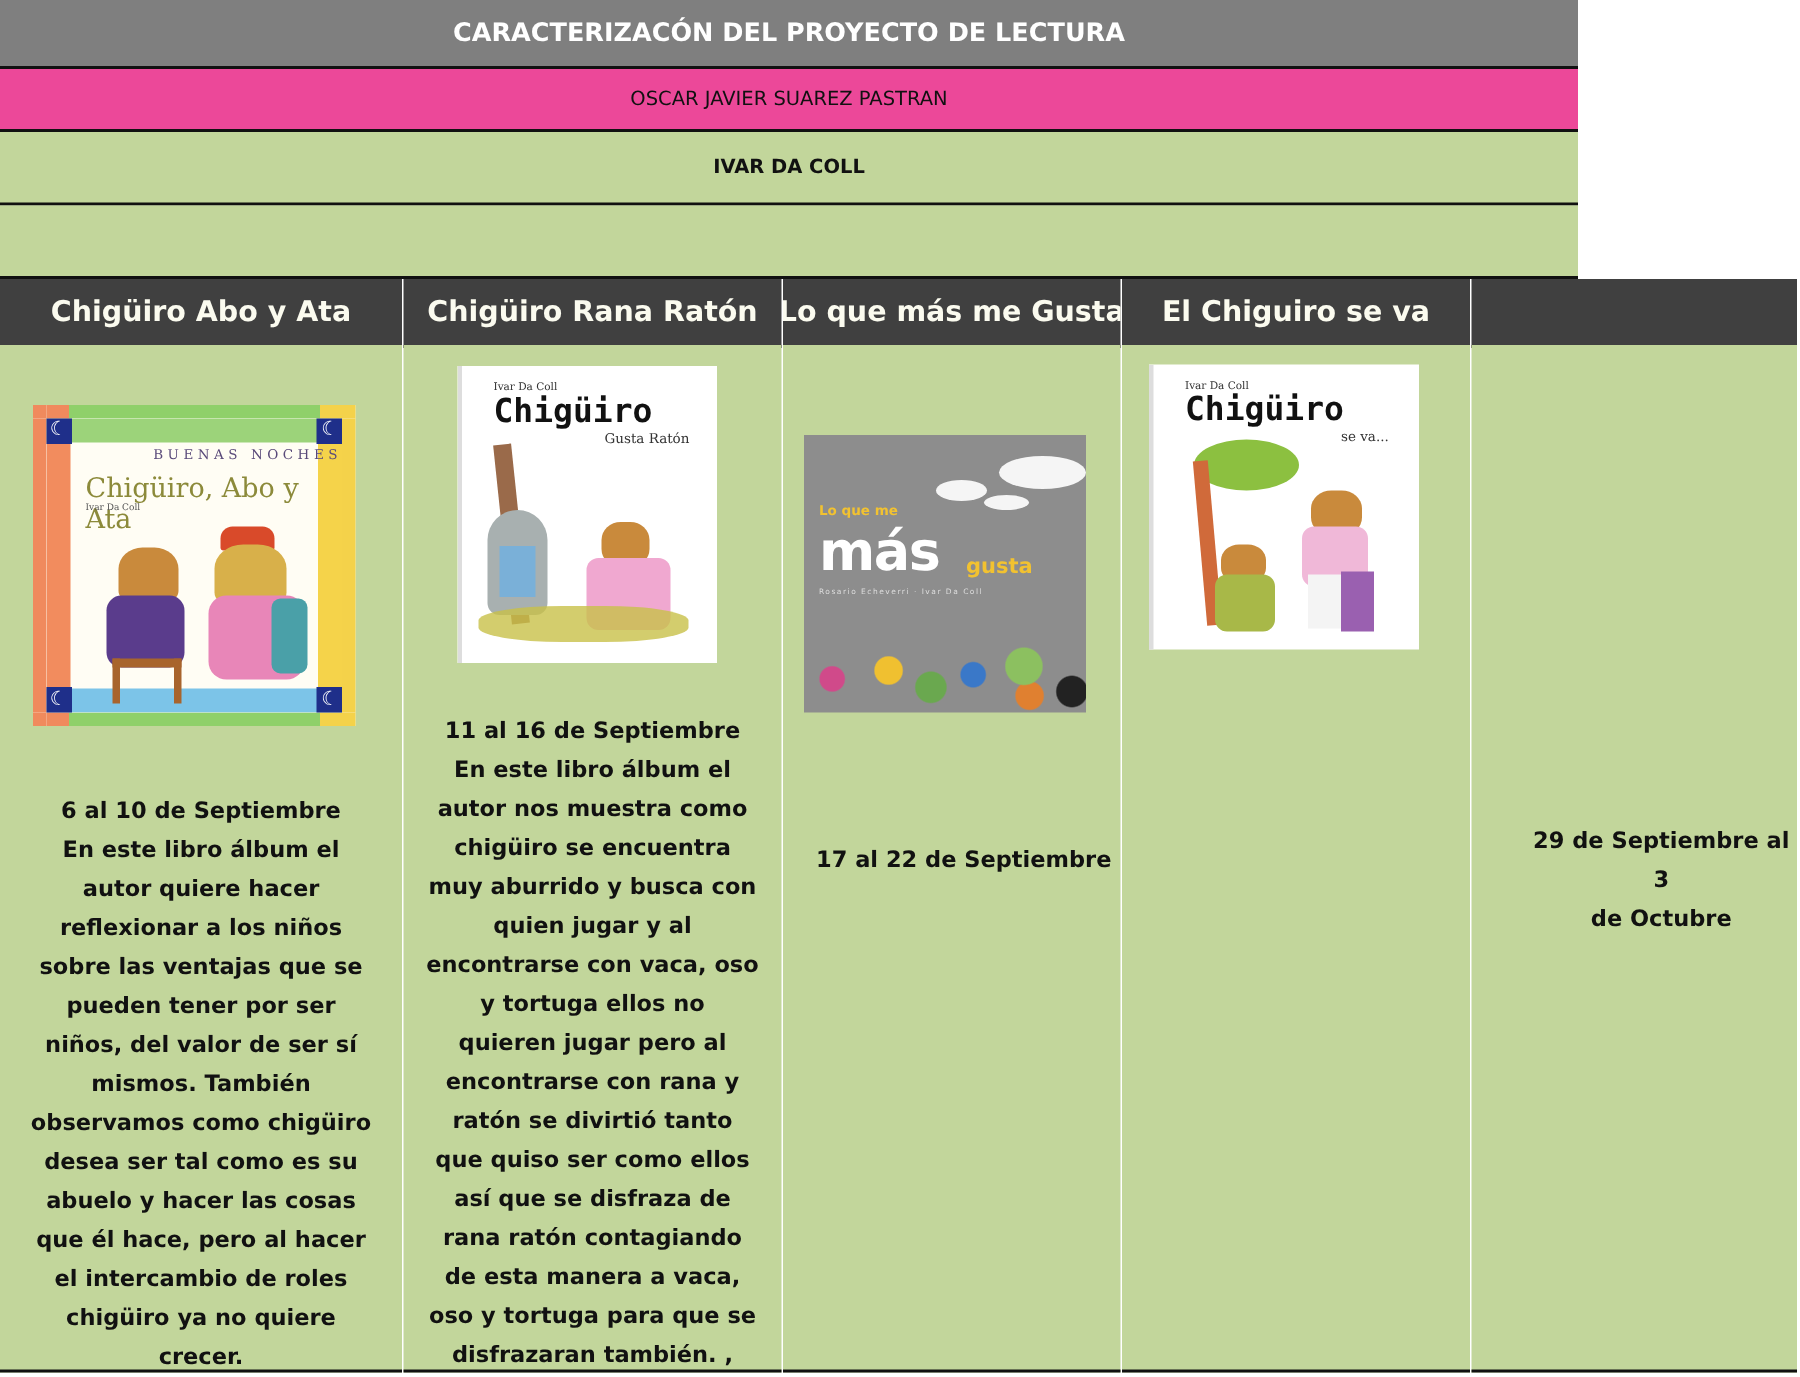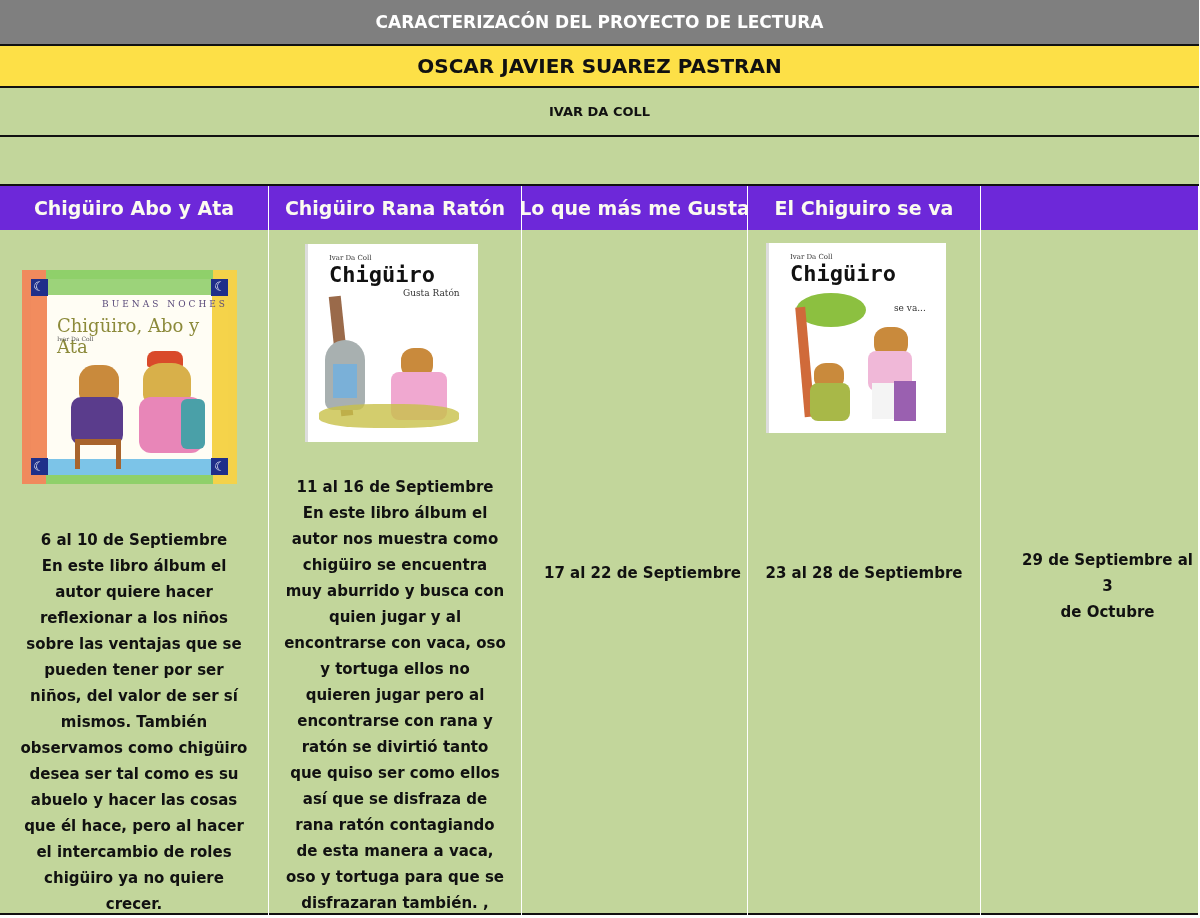--- a/index.html
+++ b/index.html
@@ -1,30 +1,30 @@
 <!DOCTYPE html>
 <html><head>
 <meta charset="utf-8">
 <style>
   html, body { margin: 0; padding: 0; background: #ffffff; }
   body { width: 1200px; height: 918px; position: relative; overflow: hidden;
          font-family: "DejaVu Sans", "Liberation Sans", sans-serif; }
   .sheet { position: absolute; left: 0; top: 0; width: 1200px; }
-  .row { position: absolute; left: 0; width: 1199px; box-sizing: border-box;
+  .row { position: absolute; left: 0; width: 1052px; box-sizing: border-box;
          border-bottom: 2px solid #111; display: flex; align-items: center; justify-content: center; }
   .title-row { top: 0; height: 46px; background: #7f7f7f; color: #ffffff;
                font-weight: bold; font-size: 17px; letter-spacing: 0px; }
-  .name-row { top: 46px; height: 42px; background: #fde047; color: #111;
-              font-weight: bold; font-size: 20px; }
+  .name-row { top: 46px; height: 42px; background: #ec4899; color: #111;
+              font-weight: normal; font-size: 13px; }
   .author-row { top: 88px; height: 49px; background: #c2d69b; color: #111;
                 font-weight: bold; font-size: 13px; }
   .empty-row { top: 137px; height: 49px; background: #c2d69b; }
   .grid { position: absolute; left: 0; top: 186px; width: 1199px; }
   .col { position: absolute; top: 0; box-sizing: border-box; border-right: 1px solid #111; }
-  .hdr { position: absolute; left: 0; right: 0; top: 0; height: 44px; background: #6d28d9;
+  .hdr { position: absolute; left: 0; right: 0; top: 0; height: 44px; background: #404040;
          border-bottom: 2px solid #111; display: flex; align-items: center; justify-content: center;
          color: #fbfbef; font-weight: bold; font-size: 19px; white-space: nowrap; overflow: hidden; }
   .body { position: absolute; left: 0; right: 0; top: 44px; height: 683px; background: #c2d69b;
           border-bottom: 2px solid #111; }
   .desc { position: absolute; left: 4px; right: 4px; text-align: center; color: #111;
           font-weight: bold; font-size: 15px; line-height: 26px; white-space: pre-line; }
   .cover { position: absolute; box-sizing: border-box; overflow: hidden; }
 
   
   .c1 { background: #fffdf4; border: 9px solid transparent;
@@ -156,43 +156,59 @@
 oso y tortuga para que se
 disfrazaran también.     ,</div>
       </div>
     </div>
 
     <div class="col" style="left:522px; width:226px;">
       <div class="hdr">
         <span>Lo que más me Gusta</span>
       </div>
       <div class="body">
+        <div class="cover c3" style="left:14px; top:60px; width:188px; height:185px;">
+          <div class="cloud" style="left:88px; top:30px; width:34px; height:14px;"></div>
+          <div class="cloud" style="left:120px; top:40px; width:30px; height:10px;"></div>
+          <div class="cloud" style="left:130px; top:14px; width:58px; height:22px;"></div>
+          <div class="lo">Lo que me</div>
+          <div class="mas">más</div>
+          <div class="gusta">gusta</div>
+          <div class="small">Rosario Echeverri · Ivar Da Coll</div>
+          <div style="position:absolute; left:0; bottom:0; width:188px; height:56px;
+                      background: radial-gradient(circle at 10% 60%, #d04a8a 0 8px, transparent 9px),
+                                  radial-gradient(circle at 30% 50%, #f0c030 0 9px, transparent 10px),
+                                  radial-gradient(circle at 45% 70%, #6aa84f 0 10px, transparent 11px),
+                                  radial-gradient(circle at 60% 55%, #3a78c8 0 8px, transparent 9px),
+                                  radial-gradient(circle at 78% 45%, #8cc060 0 12px, transparent 13px),
+                                  radial-gradient(circle at 80% 80%, #e08030 0 9px, transparent 10px),
+                                  radial-gradient(circle at 95% 75%, #222 0 10px, transparent 11px);"></div>
+        </div>
         <div class="desc" style="top:330px;margin-left:16px;">17 al 22 de Septiembre</div>
       </div>
     </div>
 
     <div class="col" style="left:748px; width:233px;">
       <div class="hdr">
         <span>El Chiguiro se va</span>
       </div>
       <div class="body">
         <div class="cover wcover" style="left:18px; top:13px; width:180px; height:190px;">
           <div class="auth">Ivar Da Coll</div>
           <div class="big">Chigüiro</div>
-          <div class="sub" style="left:128px; top:60px;">se va...</div>
+          <div class="sub" style="left:128px; top:44px;">se va...</div>
           <div style="position:absolute; left:30px; top:50px; width:70px; height:34px; background:#8cc040; border-radius:50%;"></div>
           <div style="position:absolute; left:34px; top:64px; width:10px; height:110px; background:#d06a3a; transform:rotate(-5deg);"></div>
           <div style="position:absolute; left:48px; top:120px; width:30px; height:26px; background:#c98a3c; border-radius:40%;"></div>
           <div style="position:absolute; left:44px; top:140px; width:40px; height:38px; background:#a8b848; border-radius:8px;"></div>
           <div style="position:absolute; left:108px; top:84px; width:34px; height:30px; background:#c98a3c; border-radius:40%;"></div>
           <div style="position:absolute; left:102px; top:108px; width:44px; height:40px; background:#f0b8d8; border-radius:8px;"></div>
           <div style="position:absolute; left:106px; top:140px; width:24px; height:36px; background:#f4f4f4;"></div>
           <div style="position:absolute; left:128px; top:138px; width:22px; height:40px; background:#9a60b0;"></div>
         </div>
-        <div class="desc" style="top:330px;">23 al 28 de Septiembre</div>
       </div>
     </div>
 
     <div class="col" style="left:981px; width:218px; border-right:1px solid #d0d0d0;">
       <div class="hdr">
         <span></span>
       </div>
       <div class="body">
         <div class="desc" style="top:317px;margin-left:36px;">29 de Septiembre al 3
 de Octubre</div>

